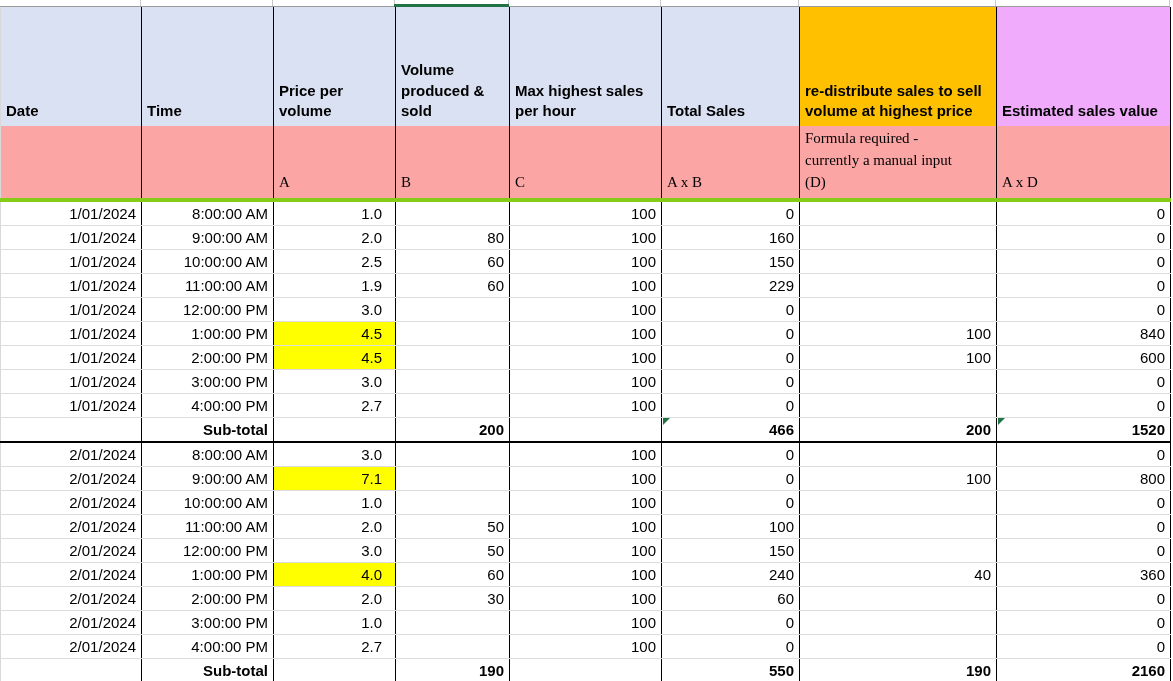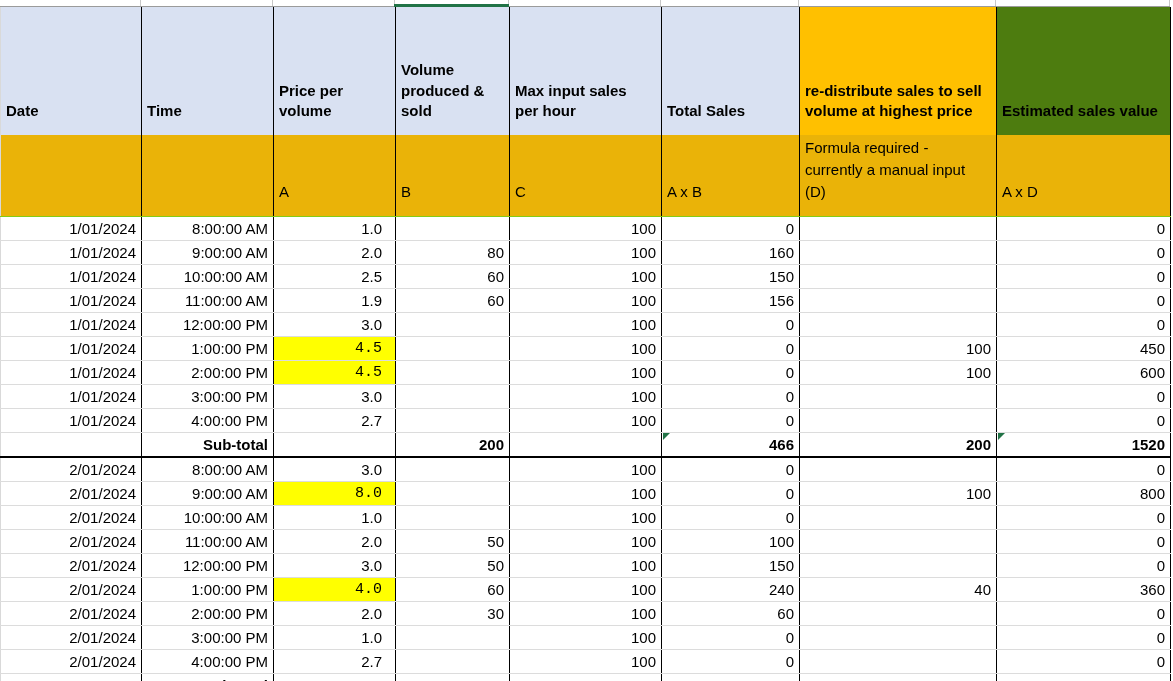--- a/index.html
+++ b/index.html
@@ -11,33 +11,33 @@
   .top-strip { display:flex; width:1170px; height:6px; background:#fff;
                border-bottom:1px solid #9b9b9b; position:relative; }
   .top-strip .strip-cell { height:100%; box-sizing:border-box; border-right:1px solid #c8c8c8; }
   .sel-border { position:absolute; bottom:-1px; height:3px; background:var(--selection-green,#217346); z-index:2; }
 
   table { border-collapse:collapse; table-layout:fixed; width:1170px; }
   th, td { border-right:1px solid #000; overflow:hidden; }
   th:first-child, td:first-child { border-left:1px solid #d9d9d9;margin-left:48px; }
 
   thead th { text-align:left; vertical-align:bottom; font-size:15px;
-             padding:2px 5px 14px 5px; white-space:pre-line; }
+             padding:2px 5px 5px 5px; white-space:pre-line; }
   tr.head-main th { height:112px; background:var(--header-fill,#d9e1f2);
                     font-weight:bold; line-height:1.35; }
   tr.head-main th.col-redist { background:var(--highlight-orange,#ffc000); }
-  tr.head-main th.col-est { background:#4d7c0f; }
-  tr.head-sub th { height:63px; background:#eab308; font-weight:normal;
-                   line-height:1.45; border-bottom:1px solid #84cc16; }
+  tr.head-main th.col-est { background:#f0abfc; }
+  tr.head-sub th { height:63px; background:#fca5a5; font-weight:normal;
+                   line-height:1.45; border-bottom:4px solid #84cc16;font-family:Liberation Serif, serif; }
 
   tbody td { height:23px; font-size:15px; line-height:23px; padding:0 5px;
              text-align:right; white-space:nowrap; border-bottom:1px solid #dcdcdc;
              position:relative; background:#fff; }
   tbody td.col-price { padding-right:13px; }
-  tbody td.yellow { background:var(--highlight-yellow,#ffff00);font-family:Liberation Mono, monospace; }
+  tbody td.yellow { background:var(--highlight-yellow,#ffff00); }
   tbody tr.subtotal td { font-weight:bold; border-bottom:2px solid #000; height:22px; }
   tbody tr.subtotal td.col-time { text-align:right; }
 
   .flag { position:absolute; left:1px; top:0; width:0; height:0;
           border-top:7px solid var(--flag-green,#217346);
           border-right:7px solid transparent; }
 </style>
 </head>
 <body>
 
@@ -68,21 +68,21 @@
       </colgroup>
     <thead>
       <tr class="head-main">
         <th class="col-date">Date</th>
         <th class="col-time">Time</th>
         <th class="col-price">Price per
 volume</th>
         <th class="col-volume">Volume
 produced &amp;
 sold</th>
-        <th class="col-max">Max input sales
+        <th class="col-max">Max highest sales
 per hour</th>
         <th class="col-total">Total Sales</th>
         <th class="col-redist">re-distribute sales to sell
 volume at highest price</th>
         <th class="col-est">Estimated sales value</th>
       </tr>
       <tr class="head-sub">
         <th class="col-date"></th>
         <th class="col-time"></th>
         <th class="col-price">A</th>
@@ -125,21 +125,21 @@
           <td class="col-total"><span>150</span></td>
           <td class="col-redist"><span></span></td>
           <td class="col-est"><span>0</span></td>
         </tr>
         <tr>
           <td class="col-date"><span>1/01/2024</span></td>
           <td class="col-time"><span>11:00:00 AM</span></td>
           <td class="col-price"><span>1.9</span></td>
           <td class="col-volume"><span>60</span></td>
           <td class="col-max"><span>100</span></td>
-          <td class="col-total"><span>156</span></td>
+          <td class="col-total"><span>229</span></td>
           <td class="col-redist"><span></span></td>
           <td class="col-est"><span>0</span></td>
         </tr>
         <tr>
           <td class="col-date"><span>1/01/2024</span></td>
           <td class="col-time"><span>12:00:00 PM</span></td>
           <td class="col-price"><span>3.0</span></td>
           <td class="col-volume"><span></span></td>
           <td class="col-max"><span>100</span></td>
           <td class="col-total"><span>0</span></td>
@@ -147,21 +147,21 @@
           <td class="col-est"><span>0</span></td>
         </tr>
         <tr>
           <td class="col-date"><span>1/01/2024</span></td>
           <td class="col-time"><span>1:00:00 PM</span></td>
           <td class="col-price yellow"><span>4.5</span></td>
           <td class="col-volume"><span></span></td>
           <td class="col-max"><span>100</span></td>
           <td class="col-total"><span>0</span></td>
           <td class="col-redist"><span>100</span></td>
-          <td class="col-est"><span>450</span></td>
+          <td class="col-est"><span>840</span></td>
         </tr>
         <tr>
           <td class="col-date"><span>1/01/2024</span></td>
           <td class="col-time"><span>2:00:00 PM</span></td>
           <td class="col-price yellow"><span>4.5</span></td>
           <td class="col-volume"><span></span></td>
           <td class="col-max"><span>100</span></td>
           <td class="col-total"><span>0</span></td>
           <td class="col-redist"><span>100</span></td>
           <td class="col-est"><span>600</span></td>
@@ -202,21 +202,21 @@
           <td class="col-price"><span>3.0</span></td>
           <td class="col-volume"><span></span></td>
           <td class="col-max"><span>100</span></td>
           <td class="col-total"><span>0</span></td>
           <td class="col-redist"><span></span></td>
           <td class="col-est"><span>0</span></td>
         </tr>
         <tr>
           <td class="col-date"><span>2/01/2024</span></td>
           <td class="col-time"><span>9:00:00 AM</span></td>
-          <td class="col-price yellow"><span>8.0</span></td>
+          <td class="col-price yellow"><span>7.1</span></td>
           <td class="col-volume"><span></span></td>
           <td class="col-max"><span>100</span></td>
           <td class="col-total"><span>0</span></td>
           <td class="col-redist"><span>100</span></td>
           <td class="col-est"><span>800</span></td>
         </tr>
         <tr>
           <td class="col-date"><span>2/01/2024</span></td>
           <td class="col-time"><span>10:00:00 AM</span></td>
           <td class="col-price"><span>1.0</span></td>

